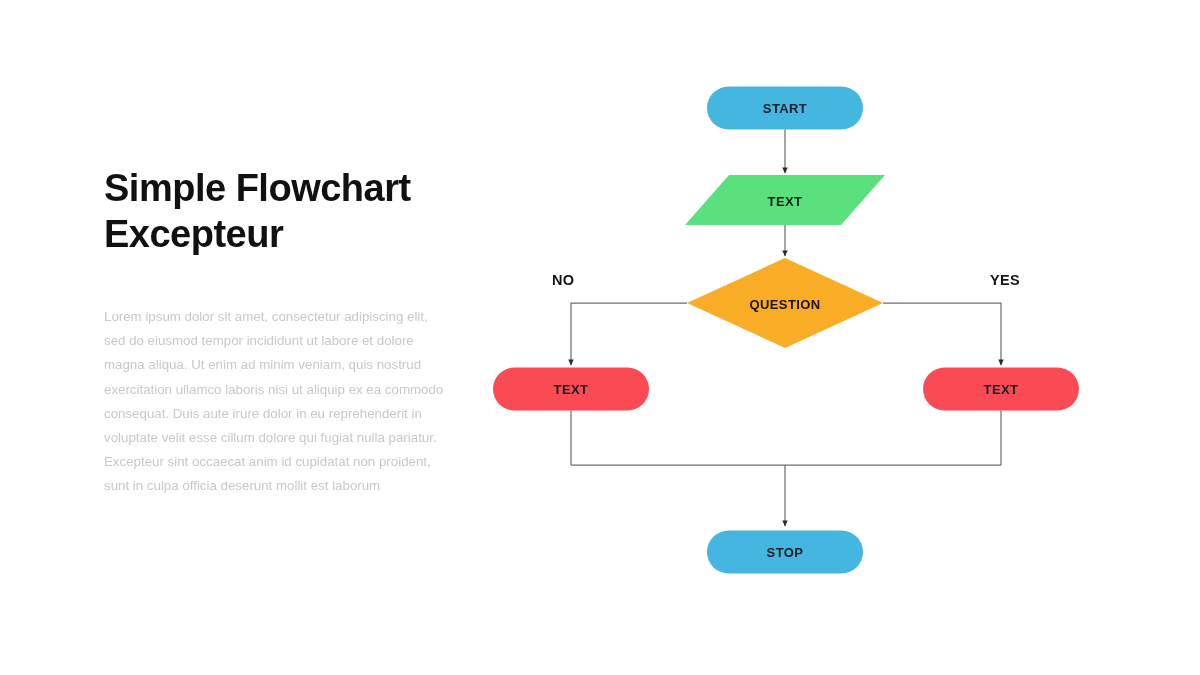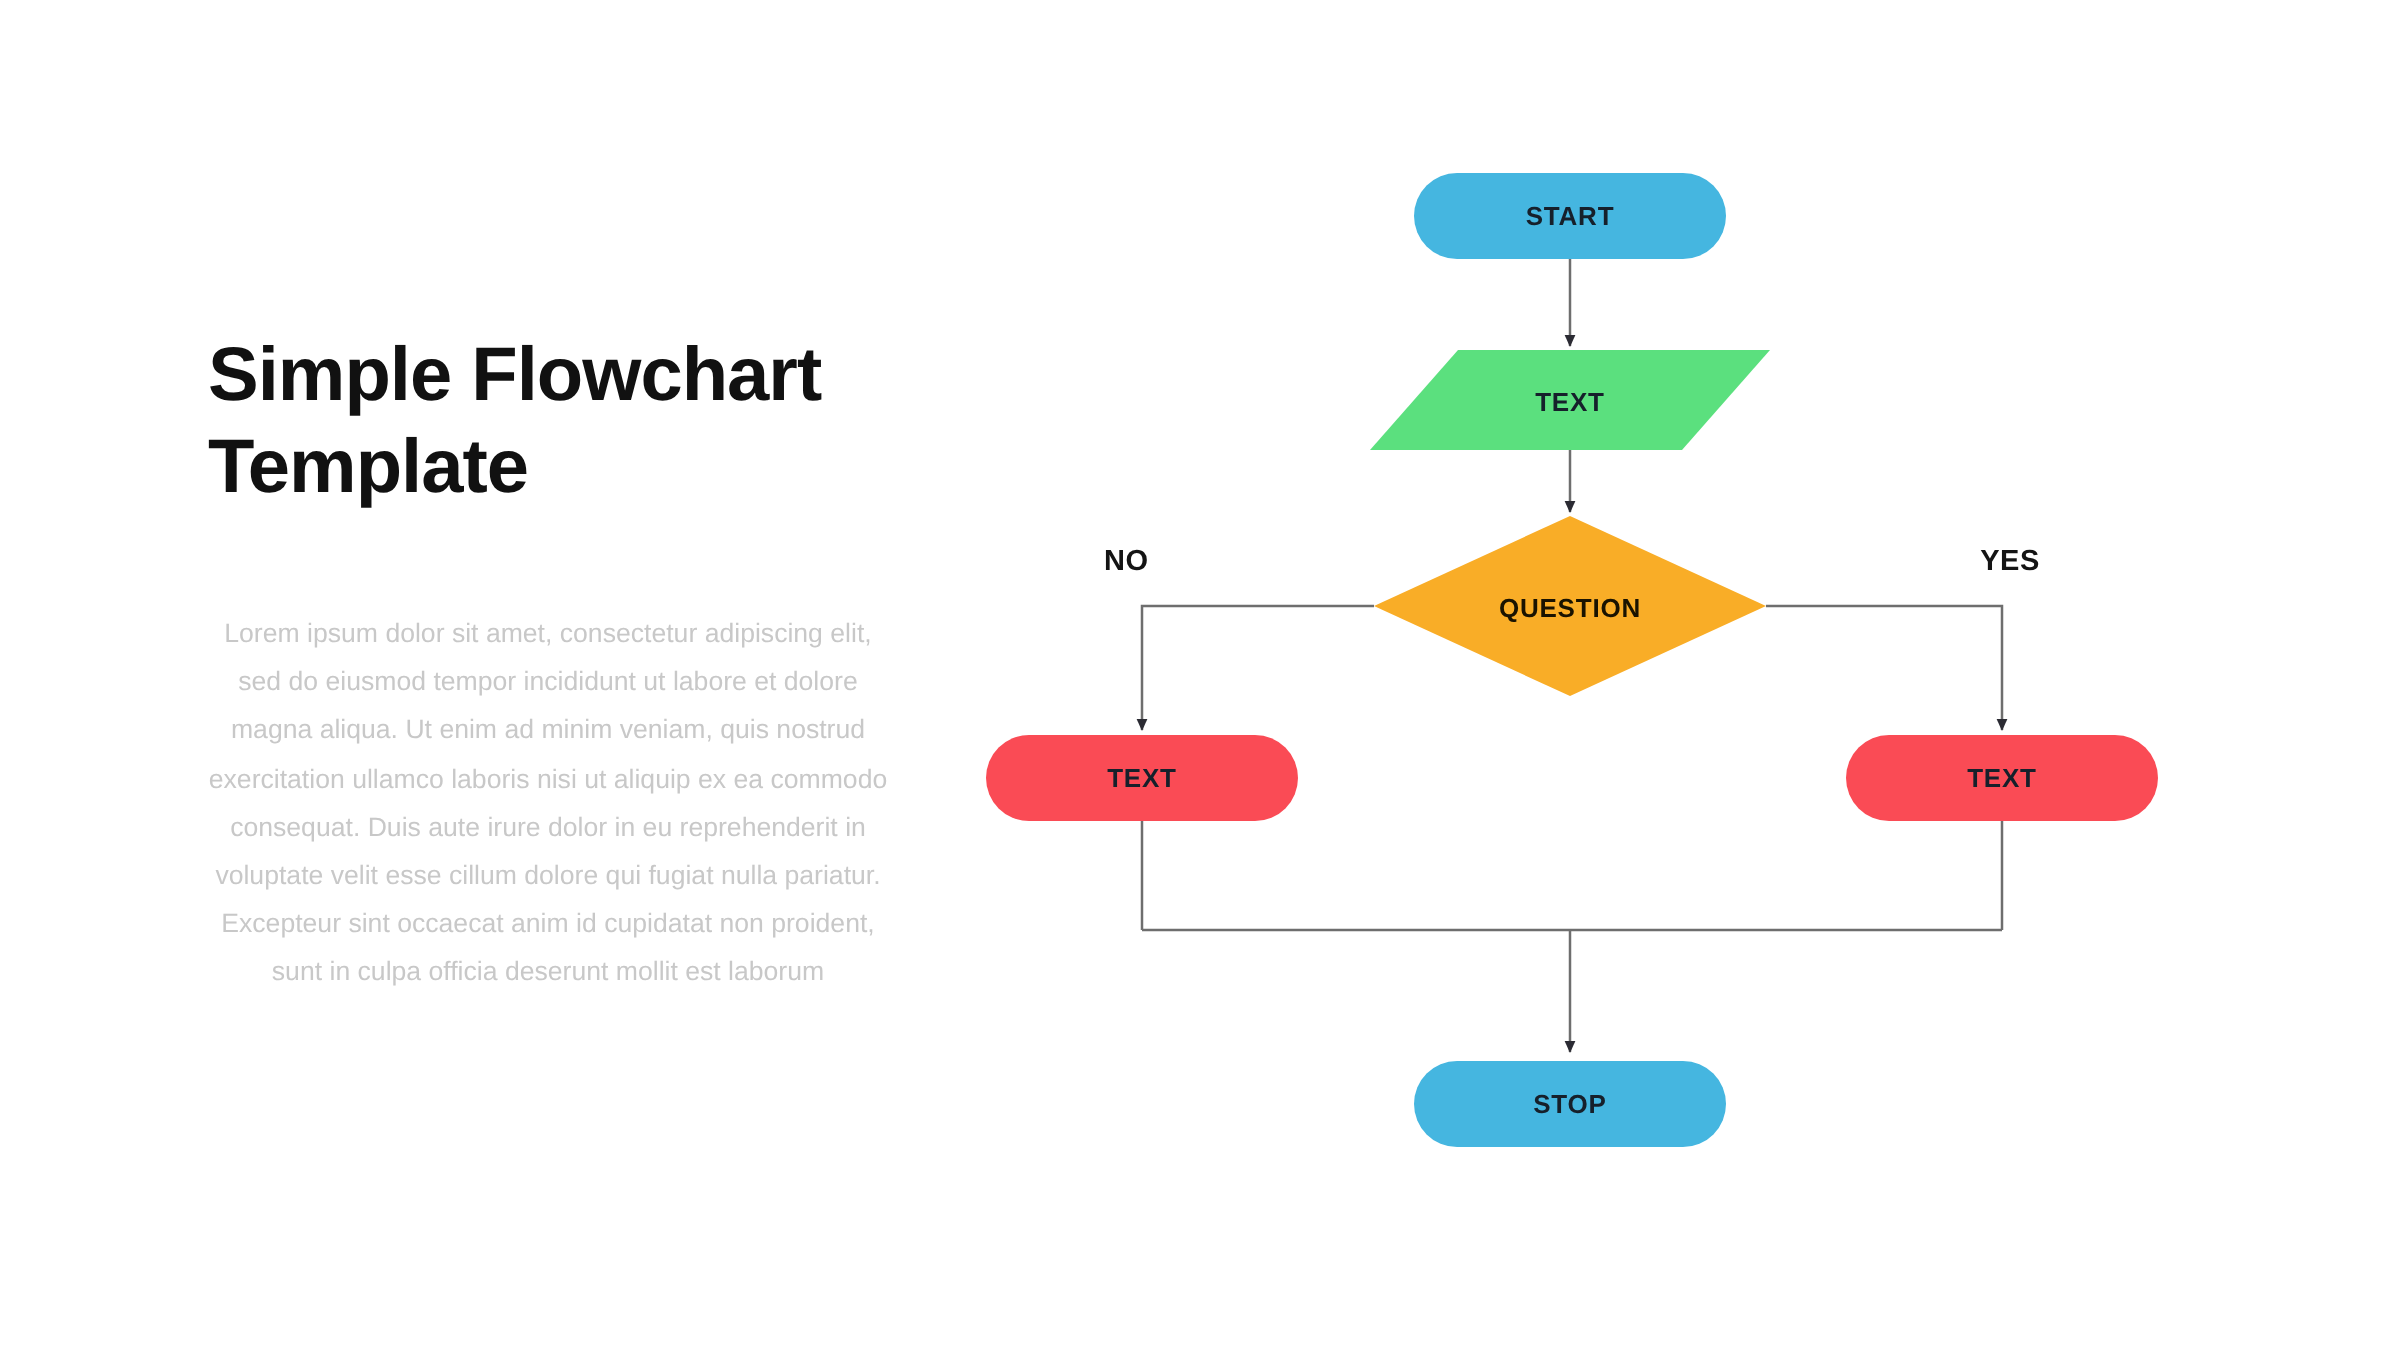--- a/index.html
+++ b/index.html
@@ -40,21 +40,21 @@
   .slide-body {
     margin: 0;
     position: absolute;
     top: 140px;
     left: 0;
     width: 340px;
     font-family: "Liberation Sans", sans-serif;
     font-size: 13.3px;
     line-height: 24.2px;
     color: #c8c8c8;
-    text-align: center;
+    text-align: left;
   }
 
   
   .flow {
     position: absolute;
     left: 464px;
     top: 60px;
     width: 660px;
     height: 560px;
   }
@@ -87,21 +87,21 @@
     letter-spacing: 0.3px;
     fill: #141414;
   }
 </style>
 </head>
 <body>
 
 <div class="slide">
 
   <div class="text-col">
-    <h1 class="slide-title">Simple Flowchart Template</h1>
+    <h1 class="slide-title">Simple Flowchart Excepteur</h1>
     <p class="slide-body">Lorem ipsum dolor sit amet, consectetur adipiscing elit, sed do eiusmod tempor incididunt ut labore et dolore magna aliqua. Ut enim ad minim veniam, quis nostrud exercitation ullamco laboris nisi ut aliquip ex ea commodo  consequat. Duis aute irure dolor in eu reprehenderit in voluptate velit esse cillum dolore qui fugiat nulla pariatur. Excepteur sint occaecat anim id cupidatat non proident, sunt in culpa officia deserunt mollit est laborum</p>
   </div>
 
   <div class="flow">
     <svg width="660" height="560" viewBox="0 0 660 560" xmlns="http://www.w3.org/2000/svg">
       <defs>
         <marker id="arrow" viewBox="0 0 10 10" refX="8.6" refY="5" markerWidth="5.2" markerHeight="5.2" orient="auto-start-reverse">
           <path d="M 0 0.8 L 9.4 5 L 0 9.2 z" fill="#2B2B33"></path>
         </marker>
       </defs>

